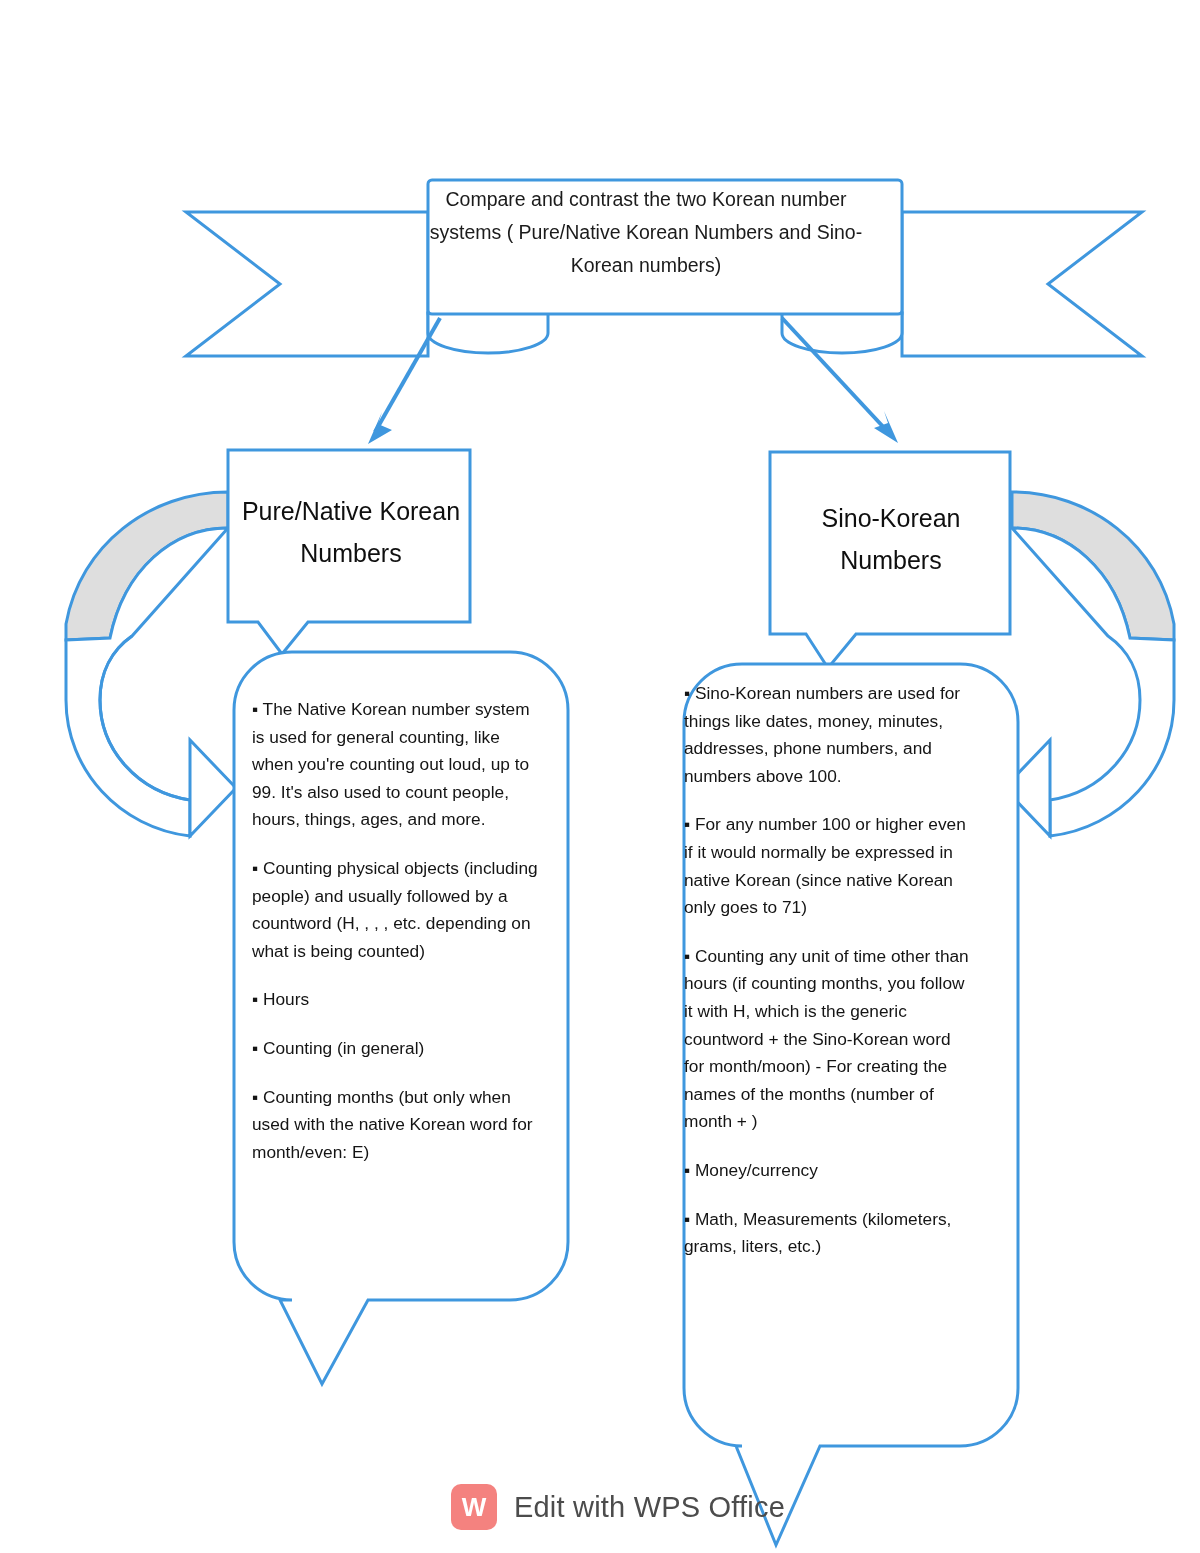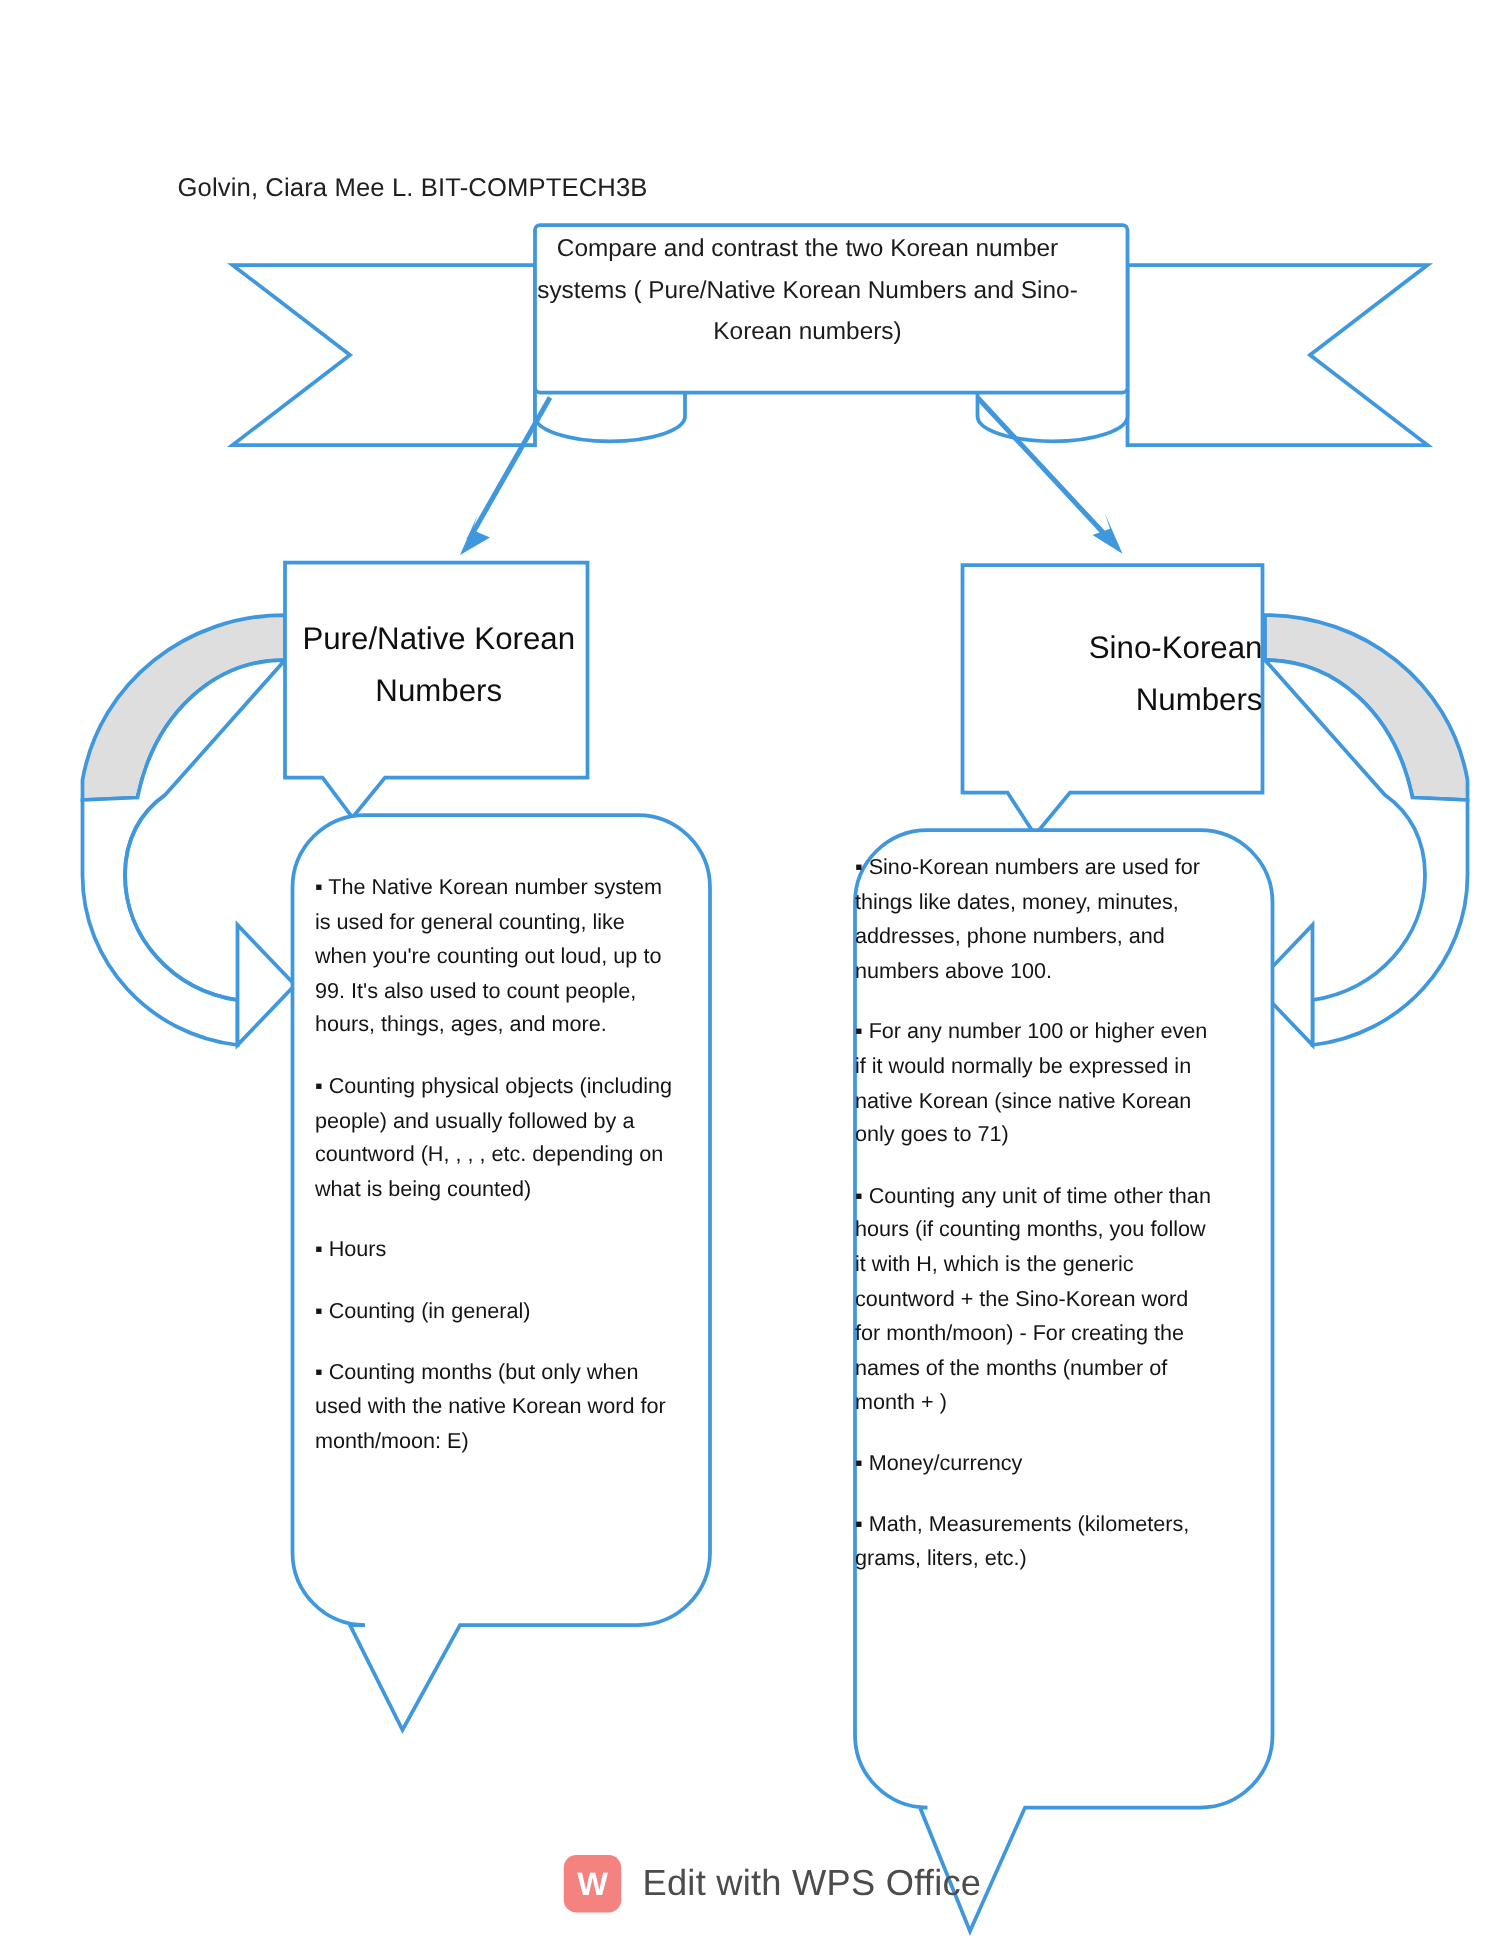--- a/index.html
+++ b/index.html
@@ -27,21 +27,21 @@
 
   .banner-title{
     left:412px;top:183px;width:468px;
     text-align:center;font-size:19.5px;line-height:33px;color:#1b1b1b;
   }
 
   .branch-title{
     font-size:25px;line-height:42px;text-align:center;color:#0f0f0f;
   }
   .branch-left{left:232px;top:490px;width:238px;}
-  .branch-right{left:772px;top:497px;width:238px;text-align:right;}
+  .branch-right{left:772px;top:497px;width:238px;}
 
   .body-col{
     font-size:17.3px;line-height:27.6px;color:#141414;
   }
   .body-left{left:252px;top:668px;width:288px;margin-top:28px;}
   .body-right{left:684px;top:680px;width:288px;}
   .body-col p{margin:0 0 21px 0;}
   .body-col p:last-child{margin-bottom:0;}
 
   
@@ -55,21 +55,20 @@
     color:#ffffff;font-size:26px;font-weight:bold;line-height:1;
     font-family:"Liberation Sans", sans-serif;
   }
   .wps-label{font-size:29px;color:#4c4c4c;letter-spacing:.2px;white-space:nowrap;}
 </style>
 </head>
 <body>
 
 <div class="page">
 
-  <div class="hdr">Golvin, Ciara Mee L. BIT-COMPTECH3B</div>
 
   <svg class="layer" viewBox="0 0 1200 1553" xmlns="http://www.w3.org/2000/svg">
 
     <path d="M 428 212 L 186 212 L 280 284 L 186 356 L 428 356 Z" fill="#ffffff" stroke="#3f97de" stroke-width="3"></path>
 
     <path d="M 902 212 L 1142 212 L 1048 284 L 1142 356 L 902 356 Z" fill="#ffffff" stroke="#3f97de" stroke-width="3"></path>
 
     <path d="M 428 313 L 548 313 A 60 20 0 0 1 428 313 Z" fill="#dedede" stroke="#3f97de" stroke-width="3"></path>
     <path d="M 428 313 L 548 313 L 548 333 A 60 20 0 0 1 428 333 Z" fill="#ffffff" stroke="#3f97de" stroke-width="3"></path>
 
@@ -173,21 +172,21 @@
   <div class="txt banner-title">Compare and contrast the two Korean number systems ( Pure/Native Korean Numbers and Sino-Korean numbers)</div>
 
   <div class="txt branch-title branch-left">Pure/Native Korean Numbers</div>
   <div class="txt branch-title branch-right">Sino-Korean Numbers</div>
 
   <div class="txt body-col body-left">
       <p>▪ The Native Korean number system is used for general counting, like when you're counting out loud, up to 99. It's also used to count people, hours, things, ages, and more.</p>
       <p>▪ Counting physical objects (including people) and usually followed by a countword (H, , , , etc. depending on what is being counted)</p>
       <p>▪ Hours</p>
       <p>▪ Counting (in general)</p>
-      <p>▪ Counting months (but only when used with the native Korean word for month/moon: E)</p>
+      <p>▪ Counting months (but only when used with the native Korean word for month/even: E)</p>
     </div>
   <div class="txt body-col body-right">
       <p>▪ Sino-Korean numbers are used for things like dates, money, minutes, addresses, phone numbers, and numbers above 100.</p>
       <p>▪ For any number 100 or higher even if it would normally be expressed in native Korean (since native Korean only goes to 71)</p>
       <p>▪ Counting any unit of time other than hours (if counting months, you follow it with H, which is the generic countword + the Sino-Korean word for month/moon) - For creating the names of the months (number of month + )</p>
       <p>▪ Money/currency</p>
       <p>▪  Math,  Measurements (kilometers, grams, liters, etc.)</p>
     </div>
 
   <div class="wps">

